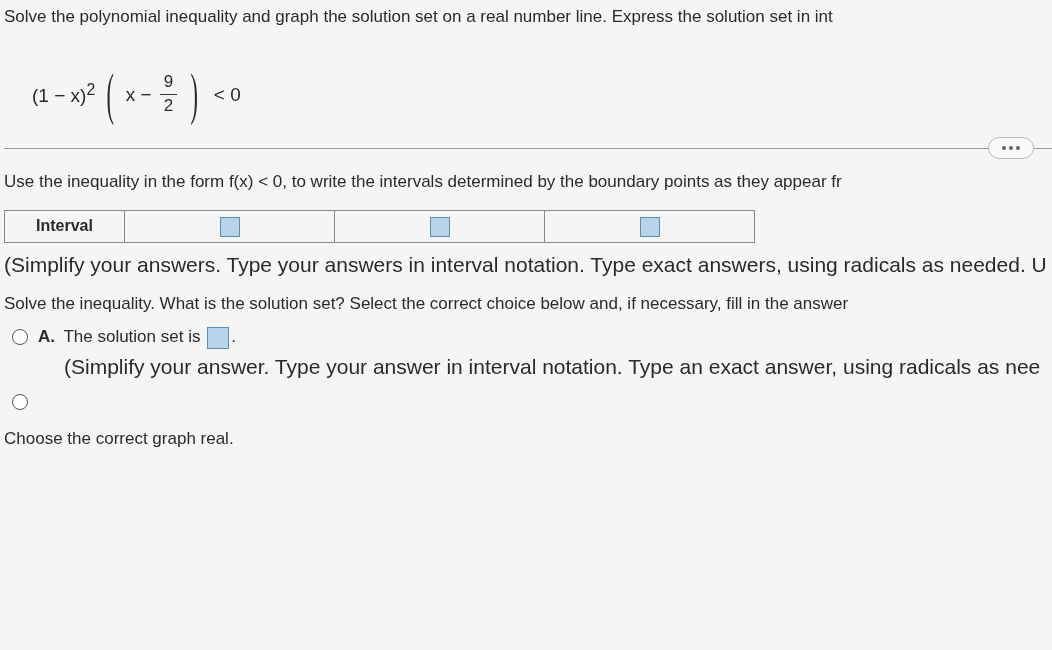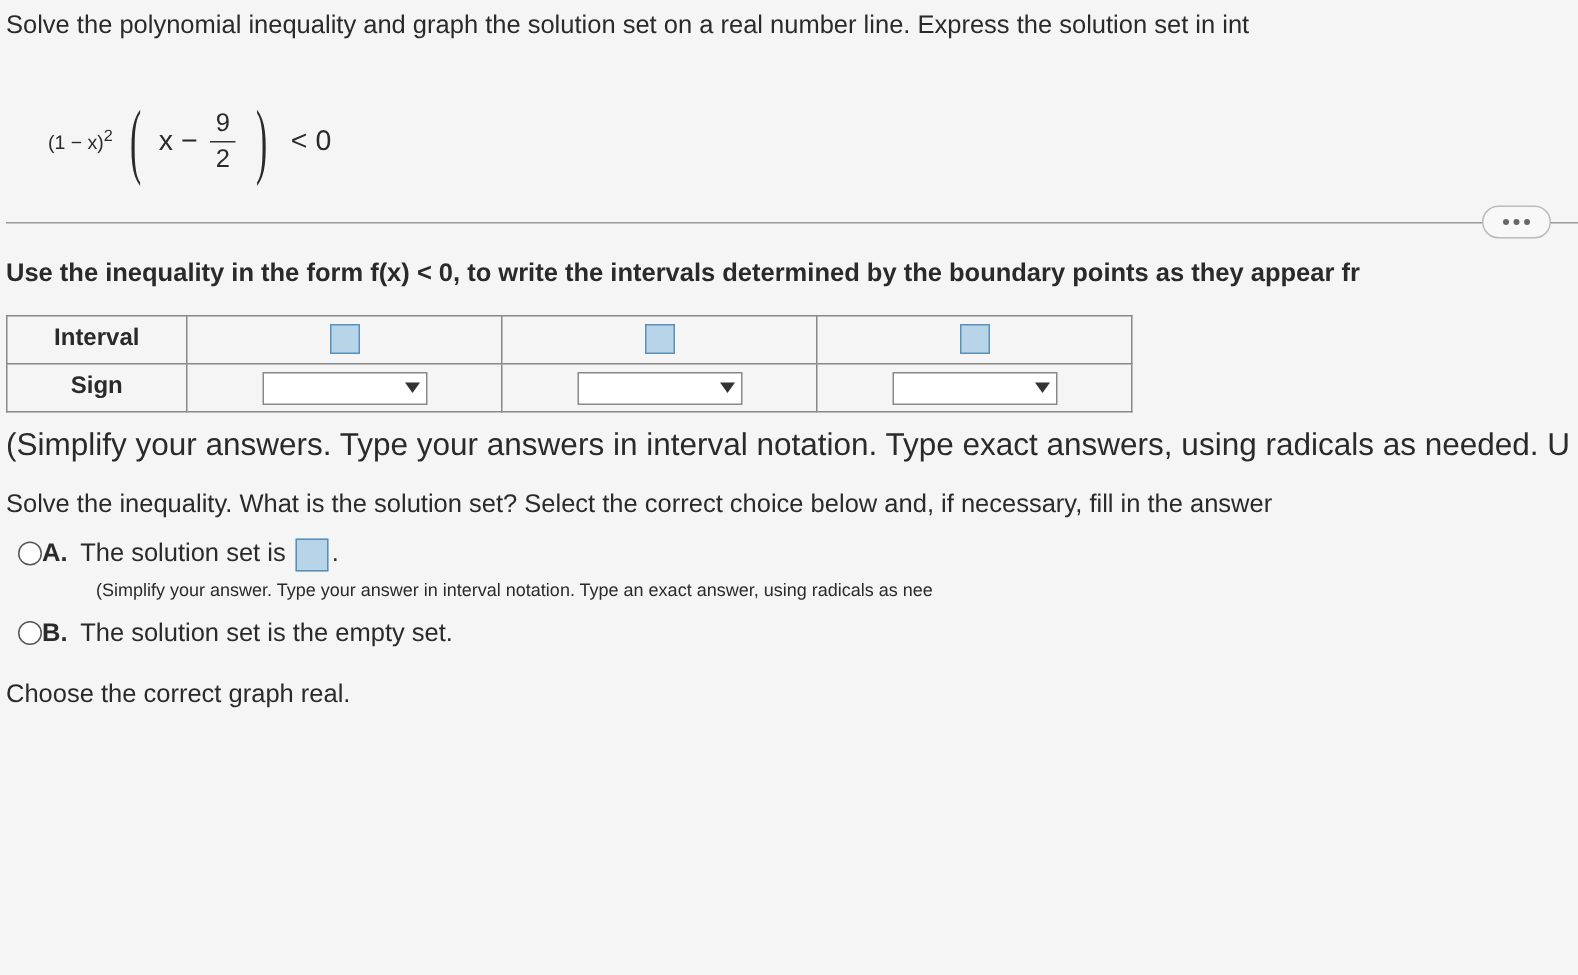--- a/index.html
+++ b/index.html
@@ -21,21 +21,21 @@
   .frac .num { border-bottom:1.5px solid #333; padding:0 4px; }
   .frac .den { padding:0 4px; }
   .divider { border-top:1px solid #999; margin: 8px 0 22px 0; position:relative;}
   .more-btn {
     position:absolute; right:18px; top:-12px;
     width:46px; height:22px; border:1px solid #bbb; border-radius:11px;
     background:#f8f8f8; display:flex; align-items:center; justify-content:center;
     gap:3px;
   }
   .more-btn .dot { width:4px; height:4px; border-radius:50%; background:#666;}
-  .section { margin-bottom: 16px; font-weight: bold; }
+  .section { margin-bottom: 16px; }
   table.interval {
     border-collapse: collapse;
     margin: 8px 0 8px 0;
   }
   table.interval td {
     border:1px solid #888;
     padding: 4px 8px;
     text-align:center;
     font-size:16px;
     height:32px;
@@ -51,39 +51,39 @@
     display:inline-flex; align-items:center;
     border:1px solid #888; background:#fff; height:22px;
     width:110px; padding:0 4px; justify-content:flex-end;
   }
   .dd .tri {
     width:0; height:0; border-left:5px solid transparent;
     border-right:5px solid transparent; border-top:7px solid #333;
   }
   .note { font-size:21px; margin: 4px 0 14px 0;}
   .q { margin: 4px 0 1px 0;}
-  .opt { display:flex; align-items:flex-start; margin: 10px 0 2px 8px;}
+  .opt { display:flex; align-items:flex-start; gap:10px; margin: 10px 0 2px 8px;}
   .radio {
     width:16px; height:16px; border:1.5px solid #555; border-radius:50%;
     flex-shrink:0; margin-top:3px; background:#fff;
   }
   .opt-label { font-weight:bold; margin-right:4px;}
-  .opt-sub { margin: 4px 0 10px 60px; font-size:12px;}
+  .opt-sub { margin: 4px 0 10px 60px; font-size:21px;}
   .inline-box {
     display:inline-block; width:22px; height:22px;
     background:#b8d4e8; border:1px solid #5a8fb8; vertical-align:middle; margin:0 2px;
   }
 </style>
 </head>
 <body>
 
 <div class="instr">Solve the polynomial inequality and graph the solution set on a real number line. Express the solution set in int</div>
 
 <div class="formula-row">
-  <span style="font-size:13px;">
+  <span style="font-size:19px;">
     <span>(1 − x)</span><sup>2</sup>
   </span>
   <span class="paren">(</span>
   <span style="font-size:19px;">x −</span>
   <span class="frac">
     <span class="num">9</span>
     <span class="den">2</span>
   </span>
   <span class="paren">)</span>
   <span style="font-size:19px; margin-left:4px;">&lt; 0</span>
@@ -100,50 +100,34 @@
 <div class="section">Use the inequality in the form f(x) &lt; 0, to write the intervals determined by the boundary points as they appear fr</div>
 
 <table class="interval">
   <tbody>
       <tr>
     <td class="lab">Interval</td>
     <td class="cell"><span class="blank-box"></span></td>
     <td class="cell"><span class="blank-box"></span></td>
     <td class="cell"><span class="blank-box"></span></td>
   </tr>
-  <tr>
-    <td class="lab">Sign</td>
-    <td class="cell"><span class="dd">
-            <span class="tri"></span>
-          </span></td>
-    <td class="cell"><span class="dd">
-            <span class="tri"></span>
-          </span></td>
-    <td class="cell"><span class="dd">
-            <span class="tri"></span>
-          </span></td>
-  </tr>
 </tbody>
   </table>
 
 <div class="note">(Simplify your answers. Type your answers in interval notation. Type exact answers, using radicals as needed. U</div>
 
 <div class="q">Solve the inequality. What is the solution set? Select the correct choice below and, if necessary, fill in the answer</div>
 
 <div class="opt">
   <div class="radio"></div>
   <div>
     <span class="opt-label">A.</span>
     <span>The solution set is </span>
     <span class="inline-box"></span><span>.</span>
   </div>
 </div>
 <div class="opt-sub">(Simplify your answer. Type your answer in interval notation. Type an exact answer, using radicals as nee</div>
 
 <div class="opt">
   <div class="radio"></div>
-  <div>
-    <span class="opt-label">B.</span>
-    <span>The solution set is the empty set.</span>
-  </div>
 </div>
 
 <div style="margin-top:18px;">Choose the correct graph real.</div>
 
 </body></html>

